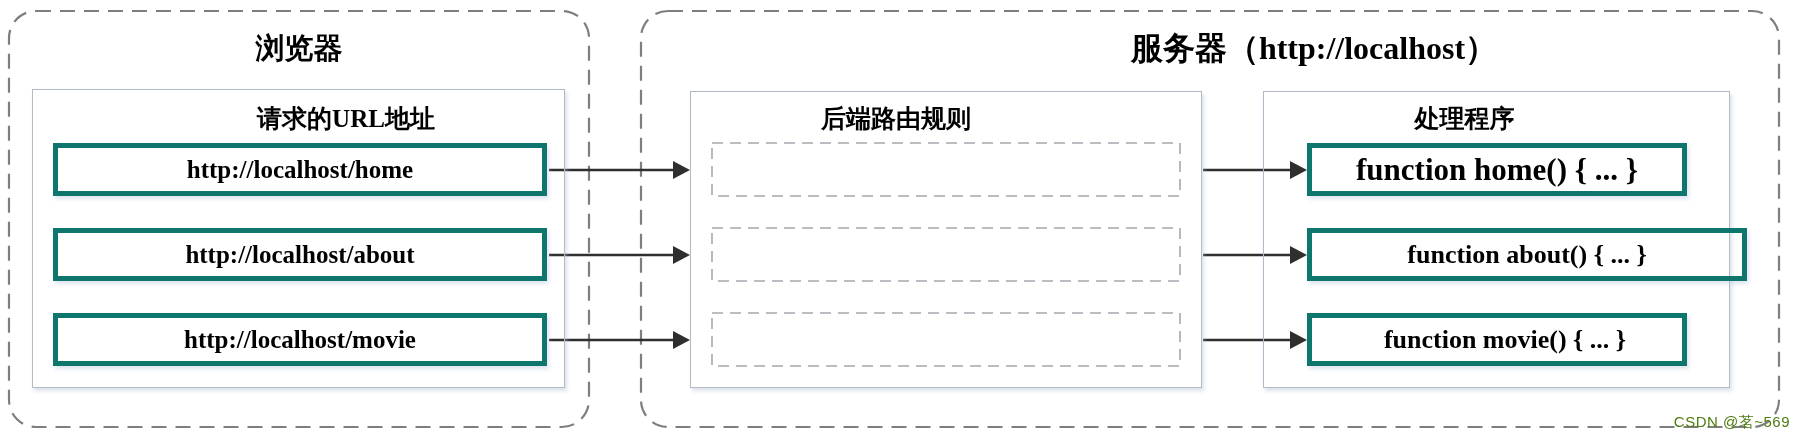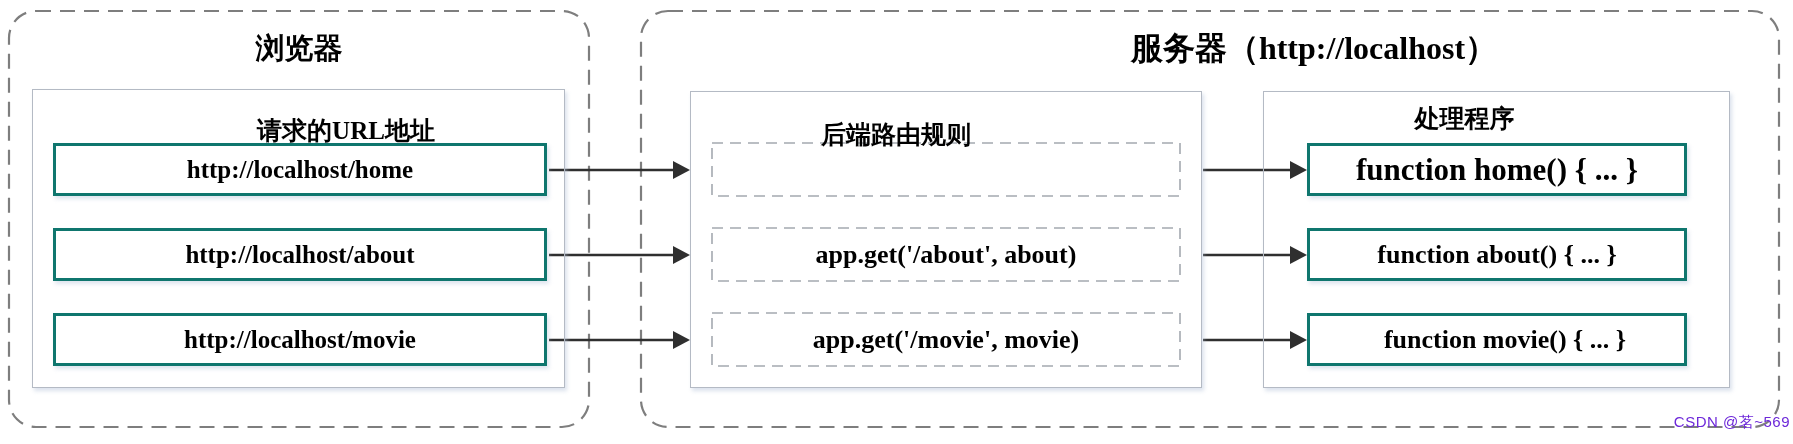--- a/index.html
+++ b/index.html
@@ -22,37 +22,37 @@
   .panel-title{font-size:29px;}
   .sub-title{font-size:25px;}
   .solid-box{
     position:absolute;box-sizing:border-box;
     border:1px solid #b4bac4;
     background:transparent;
     box-shadow:2px 3px 4px rgba(176,190,214,0.45);
   }
   .row-box{
     position:absolute;box-sizing:border-box;
-    border:3px solid #0f766e;
+    border:5px solid #0f766e;
     background:transparent;
     box-shadow:2px 3px 4px rgba(176,190,214,0.40);
     display:flex;align-items:center;justify-content:center;
     font-weight:bold;font-size:25px;color:#000;white-space:nowrap;
   }
   .row-text{
     position:absolute;box-sizing:border-box;
     display:flex;align-items:center;justify-content:center;
     font-weight:bold;font-size:26px;color:#000;white-space:nowrap;
   }
   .watermark{
     position:absolute;
     right:3px;top:413px;
     font-family:"Liberation Sans","DejaVu Sans",sans-serif;
     font-size:15px;font-weight:normal;
-    color:#6d28d9;
+    color:#4d7c0f;
     letter-spacing:0.5px;
     margin-left:39px;
   }
 </style>
 </head>
 <body>
 
 <div class="stage">
 
   <svg class="decor" width="1793" height="444" viewBox="0 0 1793 444">
@@ -88,38 +88,36 @@
     <g>
       <line x1="1203" y1="340" x2="1292" y2="340" stroke="#2f2f2f" stroke-width="2.5"></line>
       <polygon points="1307,340 1290,331 1290,349" fill="#2f2f2f"></polygon>
     </g>
   </svg>
 
   <div class="txt panel-title" style="left:8px;top:30px;width:582px;height:38px;">浏览器</div>
 
   <div class="solid-box" style="left:32px;top:89px;width:533px;height:299px;"></div>
 
-  <div class="txt sub-title" style="left:32px;top:113px;width:628px;height:34px;">请求的URL地址</div>
+  <div class="txt sub-title" style="left:32px;top:101px;width:628px;height:34px;">请求的URL地址</div>
 
   <div class="row-box" style="left:53px;top:143px;width:494px;height:53px;">http://localhost/home</div>
   <div class="row-box" style="left:53px;top:313px;width:494px;height:53px;">http://localhost/movie</div>
   <div class="row-box" style="left:53px;top:228px;width:494px;height:53px;">http://localhost/about</div>
 
   <div class="txt panel-title" style="left:640px;top:30px;width:1348px;height:38px;font-size:32px;">服务器（http://localhost）</div>
 
   <div class="solid-box" style="left:690px;top:91px;width:512px;height:297px;"></div>
 
-  <div class="txt sub-title" style="left:690px;top:117px;width:412px;height:34px;">后端路由规则</div>
+  <div class="txt sub-title" style="left:690px;top:101px;width:412px;height:34px;">后端路由规则</div>
 
-  <div class="row-text" style="left:712px;top:228px;width:468px;height:53px;">app.get('/about', about)</div>
-  <div class="row-text" style="left:712px;top:313px;width:468px;height:53px;">app.get('/movie', movie)</div>
 
   <div class="solid-box" style="left:1263px;top:91px;width:467px;height:297px;"></div>
 
   <div class="txt sub-title" style="left:1263px;top:101px;width:403px;height:34px;">处理程序</div>
 
   <div class="row-box" style="left:1307px;top:143px;width:380px;height:53px;font-size:31px;">function home() { ... }</div>
-  <div class="row-box" style="left:1307px;top:228px;width:380px;height:53px;font-size:26px;">function about() { ... }</div>
+  <div class="row-box" style="left:1307px;top:228px;width:440px;height:53px;font-size:26px;">function about() { ... }</div>
   <div class="row-box" style="left:1307px;top:313px;width:380px;height:53px;font-size:26px;padding-left:16px;">function movie() { ... }</div>
 
   <div class="watermark">CSDN @茗~569</div>
 
 </div>
 
 </body></html>

